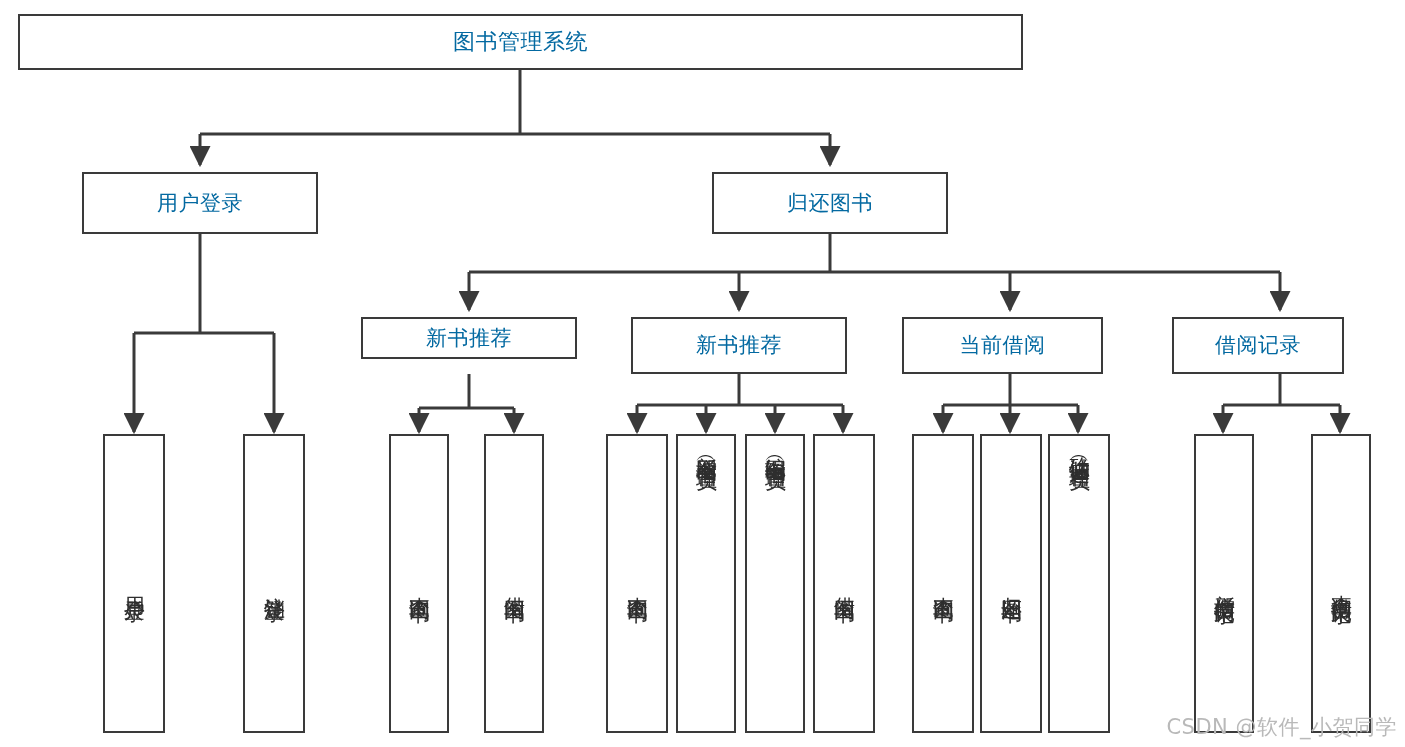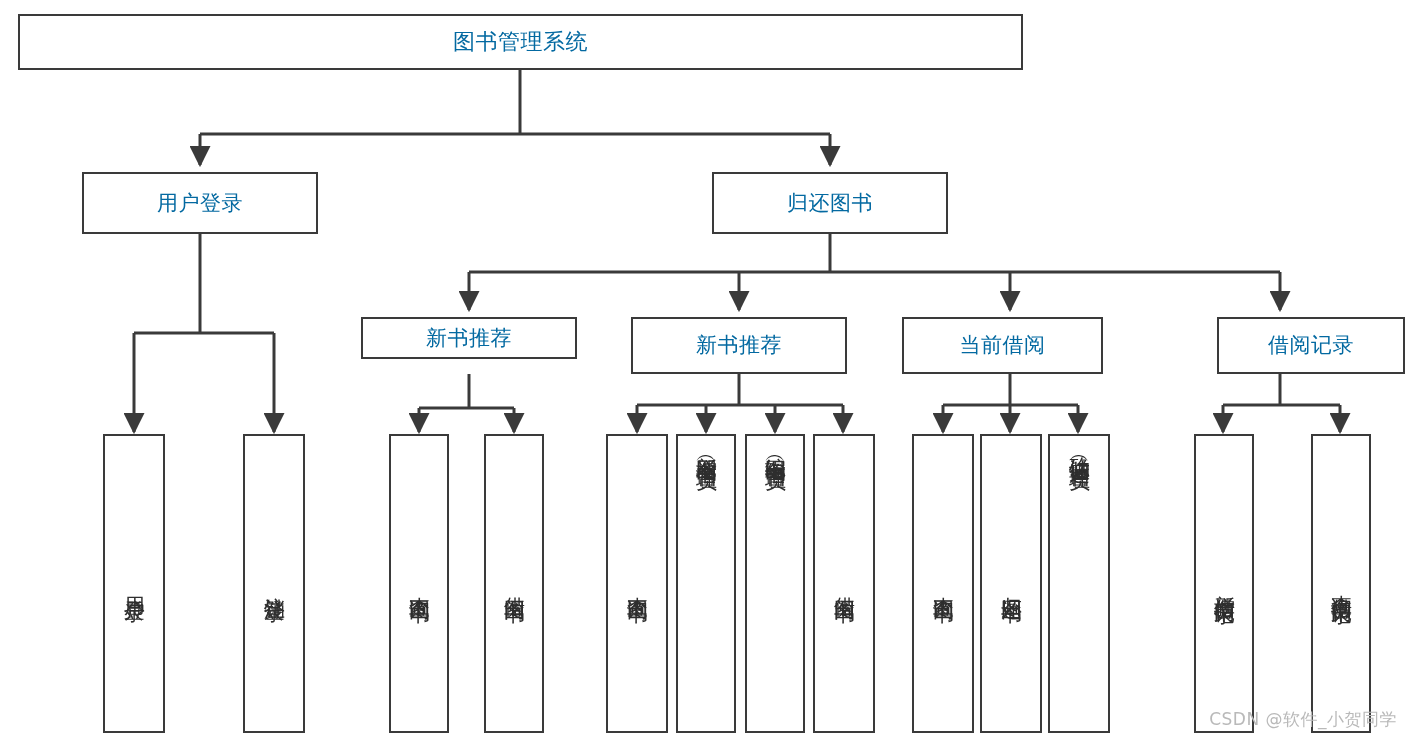--- a/index.html
+++ b/index.html
@@ -64,22 +64,22 @@
     font-size: 21px;
     letter-spacing: 2px;
     line-height: 1;
     color: #2e2e2e;
     white-space: nowrap;
   }
   
   #watermark {
     position: absolute;
     right: 8px;
-    bottom: 16px;
-    font-size: 17px;
+    bottom: 6px;
+    font-size: 21px;
     color: #b9b9b9;
     z-index: 3;
     white-space: nowrap;
     letter-spacing: 0.5px;
   }
 </style>
 </head>
 <body>
 
 <div id="canvas">
@@ -151,21 +151,21 @@
   </div>
 
   <div class="node" style="left:631px; top:317px; width:216px; height:57px;">
     <span class="node-label">新书推荐</span>
   </div>
 
   <div class="node" style="left:902px; top:317px; width:201px; height:57px;">
     <span class="node-label">当前借阅</span>
   </div>
 
-  <div class="node" style="left:1172px; top:317px; width:188px; height:57px;margin-left:45px;">
+  <div class="node" style="left:1172px; top:317px; width:172px; height:57px;">
     <span class="node-label">借阅记录</span>
   </div>
 
   <div class="node leaf centered" style="left:103px; top:434px; width:62px; height:299px;">
     <span class="leaf-label">用户登录</span>
   </div>
 
   <div class="node leaf centered" style="left:243px; top:434px; width:62px; height:299px;">
     <span class="leaf-label">注销登录</span>
   </div>

